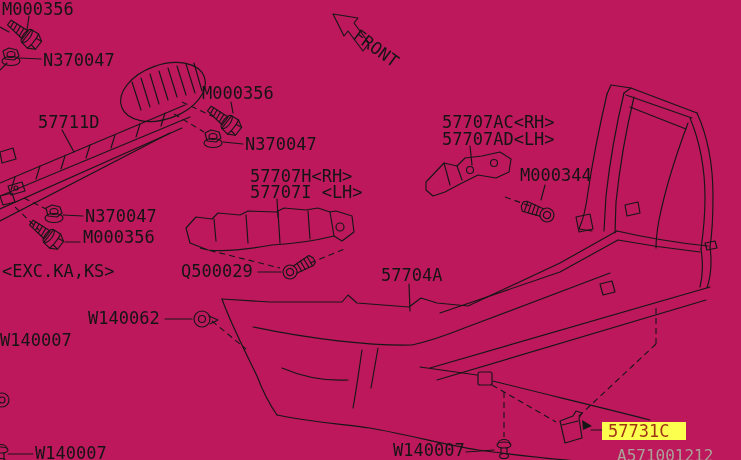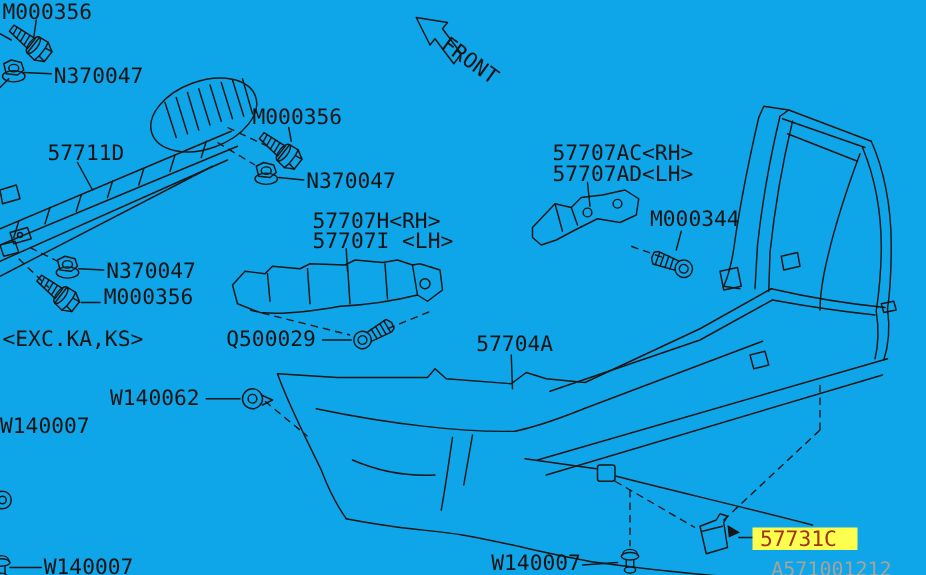--- a/index.html
+++ b/index.html
@@ -1,16 +1,16 @@
 <!DOCTYPE html>
 <html><head>
 <meta charset="utf-8">
 <style>
   html,body{margin:0;padding:0;background:#fff;}
-  .canvas{position:relative;width:741px;height:460px;background:#0ea5e9;overflow:hidden;
+  .canvas{position:relative;width:741px;height:460px;background:#be185d;overflow:hidden;
           font-family:"DejaVu Sans Mono", monospace;}
   svg{position:absolute;left:0;top:0;}
   .s{fill:none;stroke:#161616;stroke-width:1.15;stroke-linecap:round;stroke-linejoin:round;}
   .d{fill:none;stroke:#161616;stroke-width:1.1;stroke-dasharray:6 4;stroke-linecap:butt;}
   .f{fill:#161616;stroke:none;}
   .lbl{font-family:"DejaVu Sans Mono", monospace;font-size:17px;fill:#141414;letter-spacing:0px;}
   .lbl-sm{font-size:16px;}
   .hi{fill:#a03515;}
   .faint{fill:#a9a298;}
 </style>

